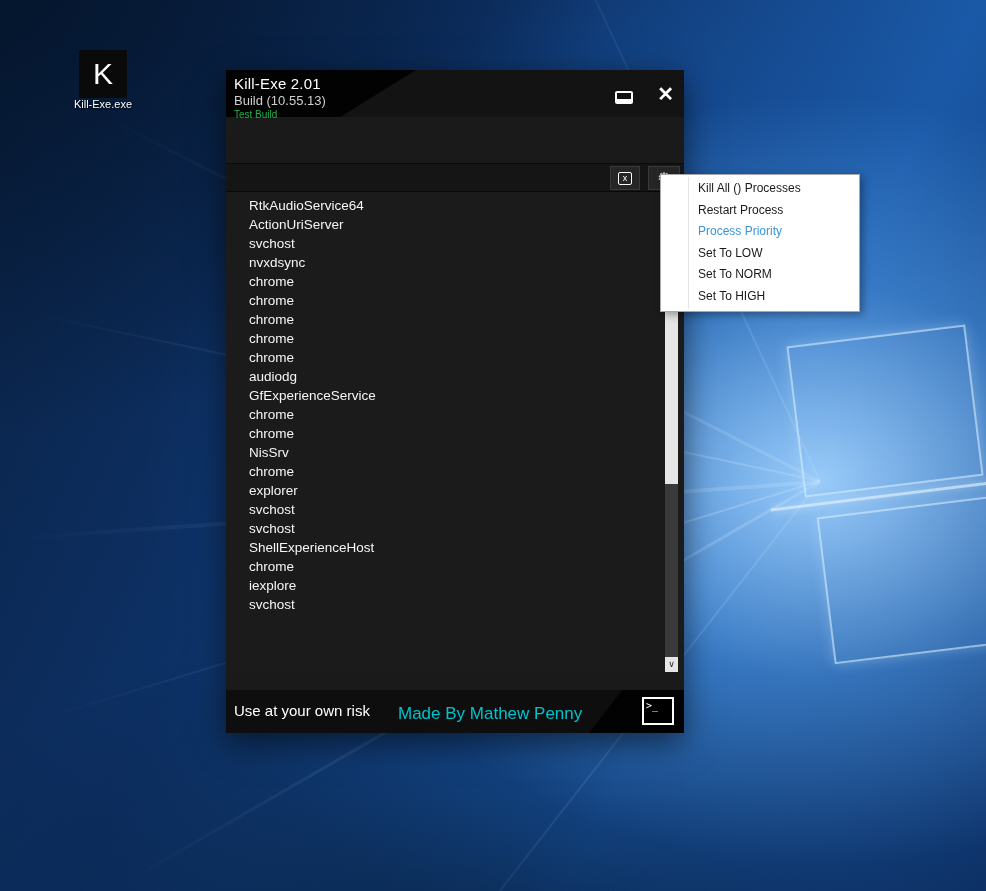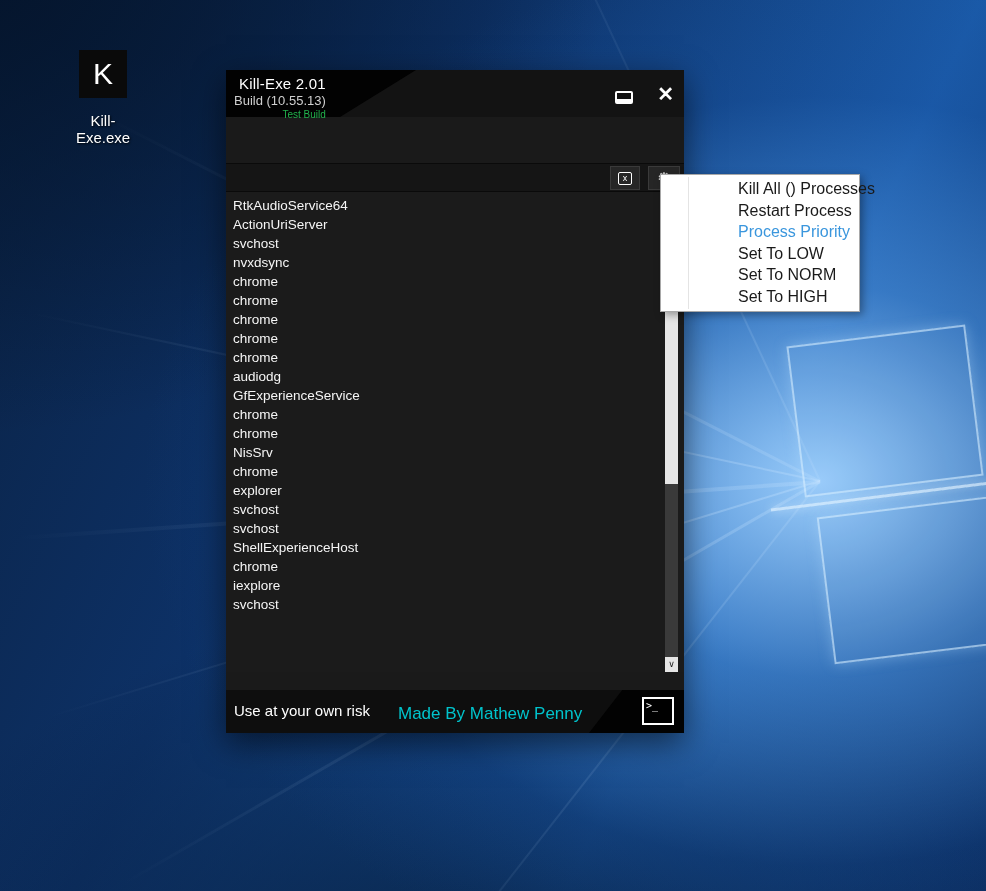--- a/index.html
+++ b/index.html
@@ -27,27 +27,27 @@
           box-shadow:0 0 14px rgba(180,220,255,0.35); transform:rotate(-7deg); }
   .pane1 { left:795px; top:335px; width:180px; height:152px; }
   .pane2 { left:825px; top:505px; width:195px; height:148px; }
   .pane3 { left:770px; top:492px; width:270px; height:3px; border:none; background:rgba(225,242,255,0.7);
            box-shadow:0 0 10px rgba(210,235,255,0.8); transform:rotate(-7deg); }
 
   
   .desktop-icon { position:absolute; left:64px; top:50px; width:78px; text-align:center; cursor:pointer; }
   .icon-img { width:48px; height:48px; margin:0 auto; background:#0a0a0a; color:#fff;
               font-size:30px; line-height:48px; font-weight:400; }
-  .icon-label { margin-top:14px; color:#fff; font-size:15px; text-shadow:1px 1px 2px rgba(0,0,0,0.9); }
+  .icon-label { margin-top:0; color:#fff; font-size:11px; text-shadow:1px 1px 2px rgba(0,0,0,0.9); }
 
   
   .app-window { position:absolute; left:226px; top:70px; width:458px; height:663px;
                 background:#1a1a1a; box-shadow:0 10px 30px rgba(0,0,0,0.55); }
 
-  .titlebar { position:relative; height:47px; background:#131313;text-align:right; }
+  .titlebar { position:relative; height:47px; background:#131313; }
   .titlebar-notch { position:absolute; left:0; top:0; width:190px; height:47px; background:#020202;
                     clip-path:polygon(0 0, 100% 0, 60% 100%, 0 100%); }
   .title-block { position:absolute; left:8px; top:5px; z-index:2; }
   .app-title { color:#ffffff; font-size:15px; letter-spacing:0.2px; }
   .app-build { color:#cfcfcf; font-size:13px; margin-top:1px; }
   .app-buildtag { color:var(--accent-green, #22b14c); font-size:10px; margin-top:1px; }
   .win-buttons { position:absolute; right:10px; top:0; height:47px; display:flex; align-items:center; gap:20px; z-index:2; }
   .min-btn { width:26px; height:20px; display:flex; align-items:flex-end; justify-content:center; cursor:pointer; }
   .min-glyph { width:18px; height:13px; border:2px solid #fff; border-bottom:5px solid #fff; border-radius:2px; }
   .close-btn { color:#fff; font-size:20px; font-weight:bold; cursor:pointer; line-height:20px; }
@@ -55,21 +55,21 @@
   .upper-gap { height:46px; background:#1a1a1a; }
   .toolbar { position:relative; height:29px; background:#151515; border-top:1px solid #0a0a0a; border-bottom:1px solid #0a0a0a; }
   .tool-btn { position:absolute; top:2px; height:24px; display:flex; align-items:center; justify-content:center;
               background:#262626; border:1px solid #3a3a3a; cursor:pointer; }
   .kill-btn { right:44px; width:30px; }
   .kill-glyph { display:inline-block; border:1px solid #fff; color:#fff; font-size:9px; line-height:11px;
                 padding:0 4px; border-radius:2px; }
   .settings-btn { right:4px; width:32px; color:#cfcfcf; font-size:15px; }
 
   .list-wrap { position:relative; height:480px; background:#1b1b1b; }
-  .process-list { position:absolute; left:0; top:4px; right:22px; bottom:0; padding-left:7px; overflow:hidden; }
+  .process-list { position:absolute; left:0; top:4px; right:22px; bottom:0; padding-left:23px; overflow:hidden; }
   .process-row { color:#f5f5f5; font-size:13.5px; line-height:19px; white-space:nowrap; cursor:default; }
 
   .scrollbar { position:absolute; right:6px; top:0; width:13px; height:480px; background:#3a3a3a; }
   .scroll-thumb { position:absolute; left:0; top:0; width:13px; height:292px; background:#e6e6e6; }
   .scroll-down { position:absolute; left:0; bottom:0; width:13px; height:15px; background:#e6e6e6;
                  color:#222; font-size:9px; line-height:15px; text-align:center; cursor:pointer; }
 
   .lower-gap { height:18px; background:#1a1a1a; }
   .footer { position:relative; height:43px; background:#0e0e0e; }
   .footer-diag { position:absolute; right:0; top:0; width:95px; height:43px; background:#020202;
@@ -77,21 +77,21 @@
   .warning { position:absolute; left:8px; top:12px; color:#ffffff; font-size:15px; }
   .credit { position:absolute; left:172px; top:14px; color:var(--accent-cyan, #00c3cc); font-size:17px; }
   .console-btn { position:absolute; right:10px; top:7px; width:32px; height:28px; border:2px solid #fff;
                  background:#000; color:#fff; cursor:pointer;
                  font-family:"DejaVu Sans Mono", monospace; font-size:10px; line-height:12px; padding:1px 2px; }
 
   
   .context-menu { position:absolute; left:660px; top:174px; width:200px; background:#ffffff;
                   border:1px solid #a8a8a8; box-shadow:3px 3px 8px rgba(0,0,0,0.35); padding:3px 0 4px 0; }
   .context-menu::before { content:""; position:absolute; left:27px; top:2px; bottom:2px; width:1px; background:#e4e4e4; }
-  .menu-item { padding:4px 8px 4px 37px; font-size:16px; color:#1a1a1a; line-height:13.5px; cursor:pointer; white-space:nowrap;margin-left:40px; }
+  .menu-item { padding:4px 8px 4px 37px; font-size:12px; color:#1a1a1a; line-height:13.5px; cursor:pointer; white-space:nowrap; }
   .menu-item.accent { color:var(--menu-accent, #3a96dd); }
 </style>
 </head>
 <body>
 
 <div class="desktop">
   <div class="ray ray1"></div>
   <div class="ray ray2"></div>
   <div class="ray ray3"></div>
   <div class="ray ray4"></div>

